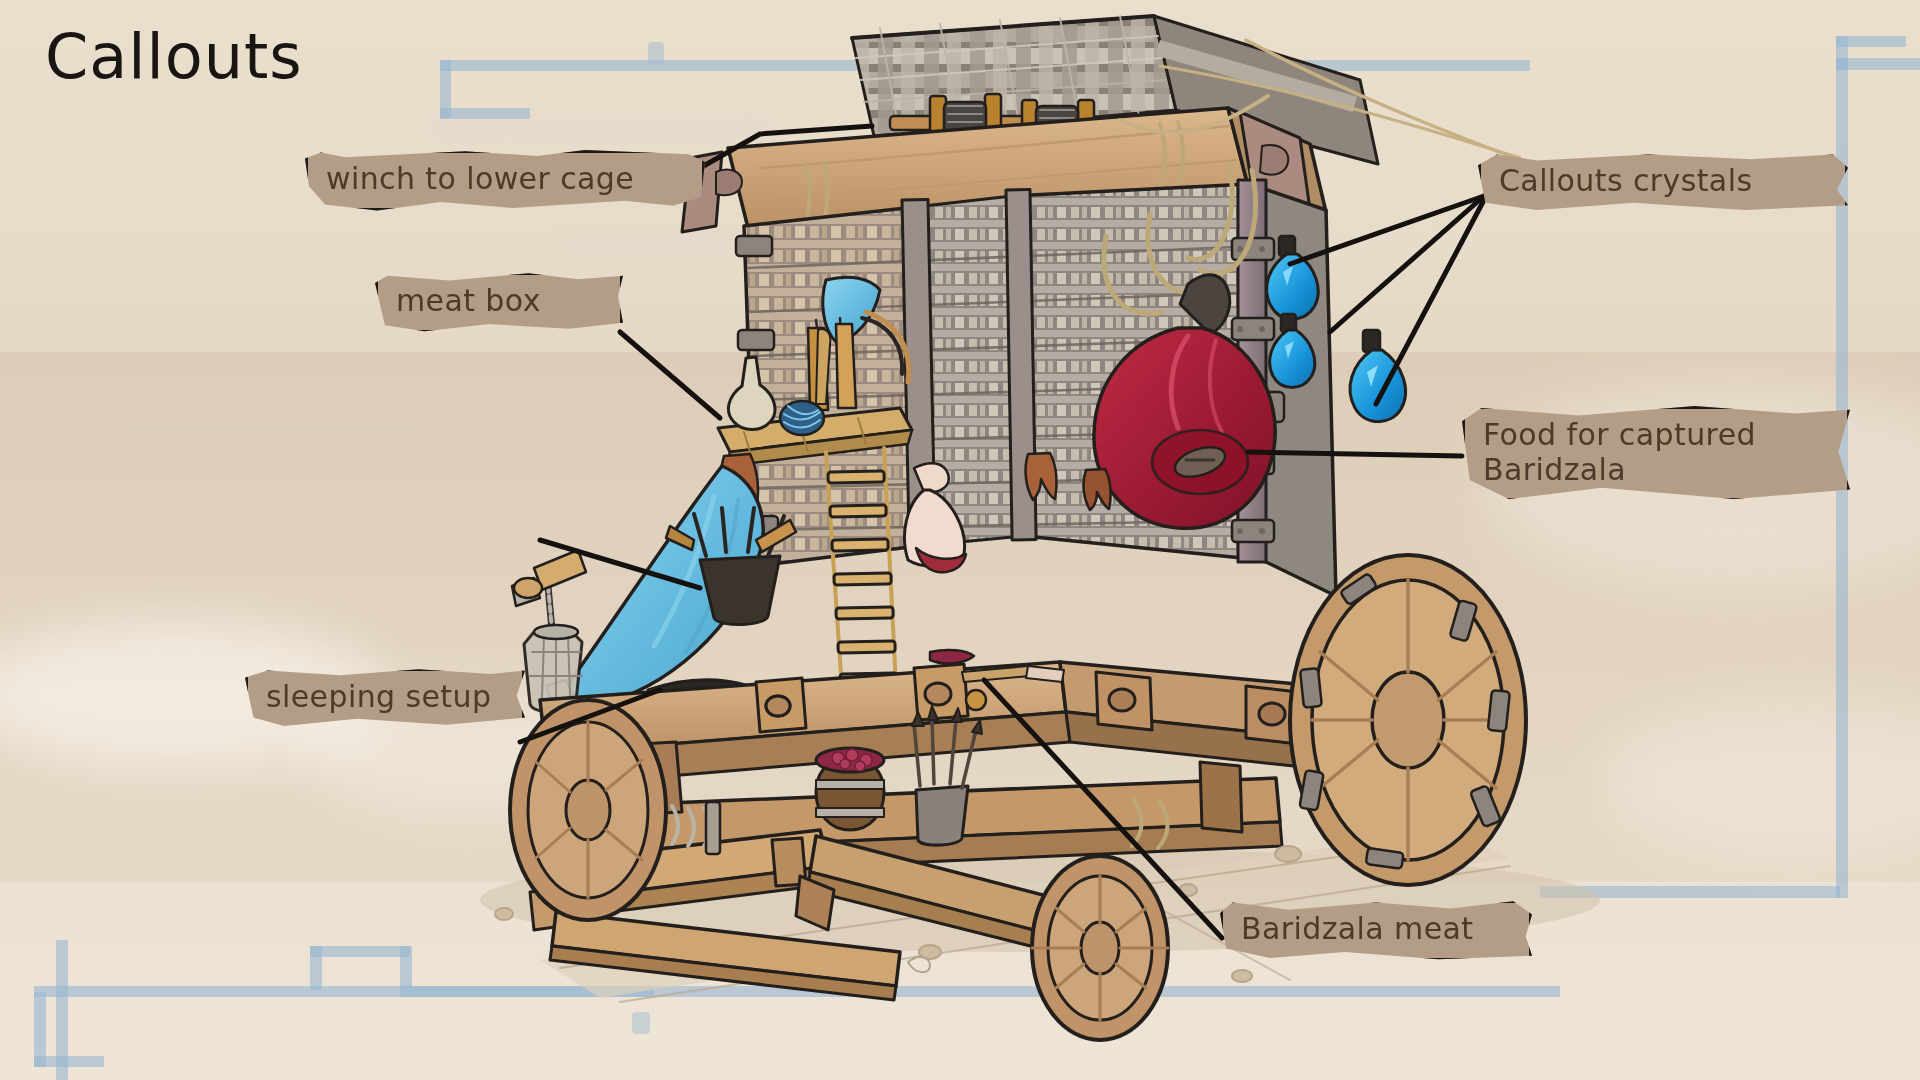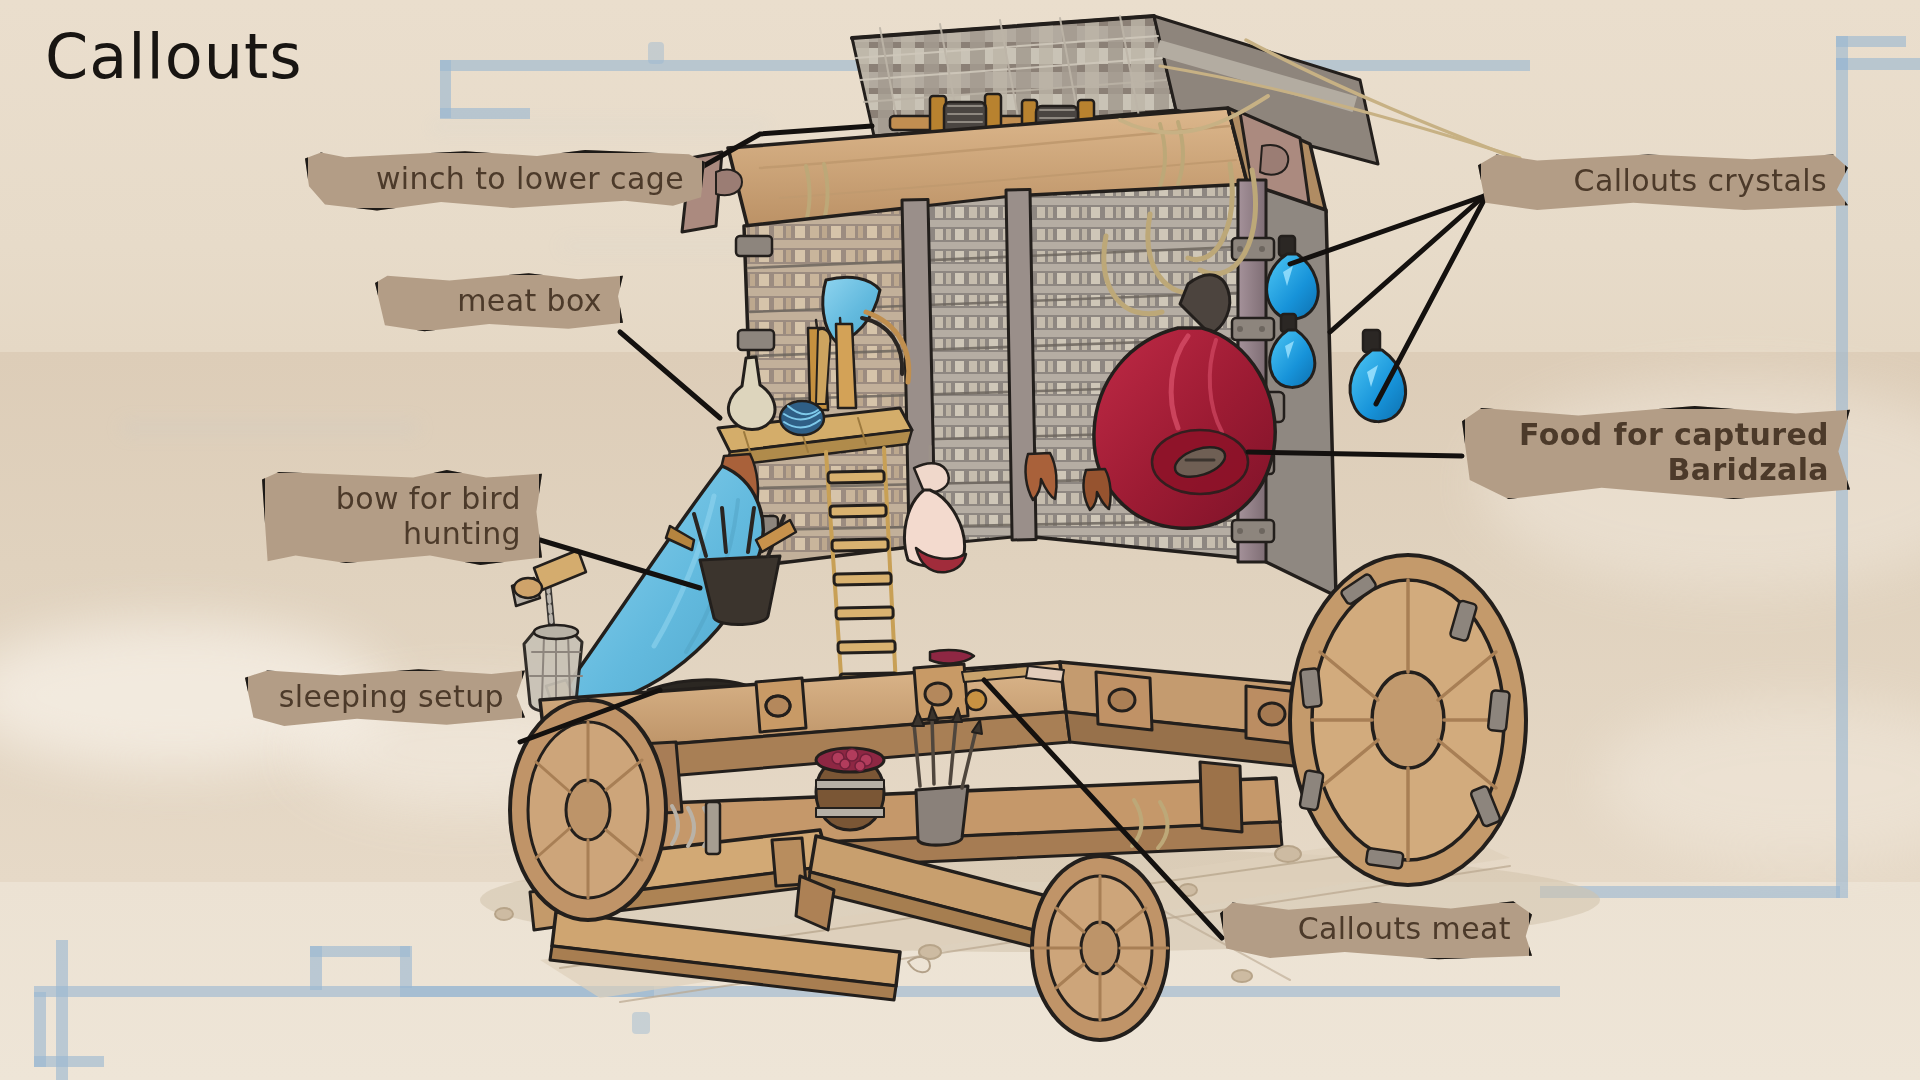--- a/index.html
+++ b/index.html
@@ -37,36 +37,36 @@
     position:absolute;
     background:#b39d86;
     border:3px solid #1d1a17;
     color:#4c3a2a;
     font-family:"DejaVu Sans",sans-serif;
     font-size:30px;
     line-height:1.15;
     letter-spacing:.4px;
     padding:9px 18px 11px;
     box-shadow:7px 8px 0 rgba(90,78,66,.33);
-    text-align:right;
+    text-align:left;
     white-space:pre-line;
     box-sizing:border-box;
   }
   .c-winch{left:305px;top:150px;width:400px;
     clip-path:polygon(0% 14%,4% 4%,10% 12%,40% 2%,58% 10%,70% 0%,96% 7%,100% 20%,99% 78%,92% 92%,80% 84%,52% 96%,34% 86%,18% 100%,5% 90%,1% 60%);}
   .c-coach{left:375px;top:272px;width:248px;
     clip-path:polygon(0% 18%,5% 6%,30% 14%,62% 2%,82% 12%,100% 6%,98% 40%,100% 84%,78% 94%,46% 86%,20% 98%,4% 88%);}
   .c-bow{left:262px;top:470px;width:280px;
     clip-path:polygon(0% 10%,6% 2%,54% 8%,66% 0%,80% 8%,100% 4%,98% 44%,100% 92%,78% 100%,60% 90%,30% 98%,12% 90%,2% 96%);}
   .c-sleep{left:245px;top:668px;width:280px;
     clip-path:polygon(0% 16%,8% 4%,34% 12%,62% 2%,88% 10%,100% 4%,97% 46%,100% 82%,72% 94%,40% 84%,14% 96%,3% 82%);}
   .c-crystals{left:1478px;top:152px;width:370px;
     clip-path:polygon(0% 22%,5% 4%,16% 14%,46% 4%,74% 12%,96% 4%,100% 26%,97% 62%,100% 88%,72% 96%,42% 84%,16% 96%,2% 84%);}
   .c-food{left:1462px;top:406px;width:388px;
-    clip-path:polygon(0% 16%,5% 2%,30% 10%,60% 0%,86% 8%,100% 4%,97% 48%,100% 88%,70% 98%,36% 86%,12% 98%,2% 78%);font-weight:bold;}
+    clip-path:polygon(0% 16%,5% 2%,30% 10%,60% 0%,86% 8%,100% 4%,97% 48%,100% 88%,70% 98%,36% 86%,12% 98%,2% 78%);}
   .c-meat{left:1220px;top:900px;width:312px;
     clip-path:polygon(0% 22%,4% 4%,22% 16%,50% 4%,74% 14%,94% 2%,100% 24%,98% 60%,100% 92%,70% 98%,40% 86%,16% 96%,2% 80%);}
 
   .title{
     position:absolute;left:45px;top:20px;
     font-family:"DejaVu Sans",sans-serif;
     font-size:62px;color:#181512;letter-spacing:1px;
   }
 
   
@@ -615,21 +615,19 @@
       <path d="M1484 200 L1376 404"></path>
       <path d="M1462 456 L1248 452"></path>
       <path d="M1222 938 L984 680"></path>
     </g>
   </svg>
 
   <div class="title">Callouts</div>
 
   <div class="callout c-winch">winch to lower cage</div>
   <div class="callout c-coach">meat box</div>
-  <div class="callout c-bow">bow for bird
-hunting</div>
   <div class="callout c-sleep">sleeping setup</div>
   <div class="callout c-crystals">Callouts crystals</div>
   <div class="callout c-food">Food for captured
 Baridzala</div>
-  <div class="callout c-meat">Callouts meat</div>
+  <div class="callout c-meat">Baridzala meat</div>
 
 </div>
 
 </body></html>

